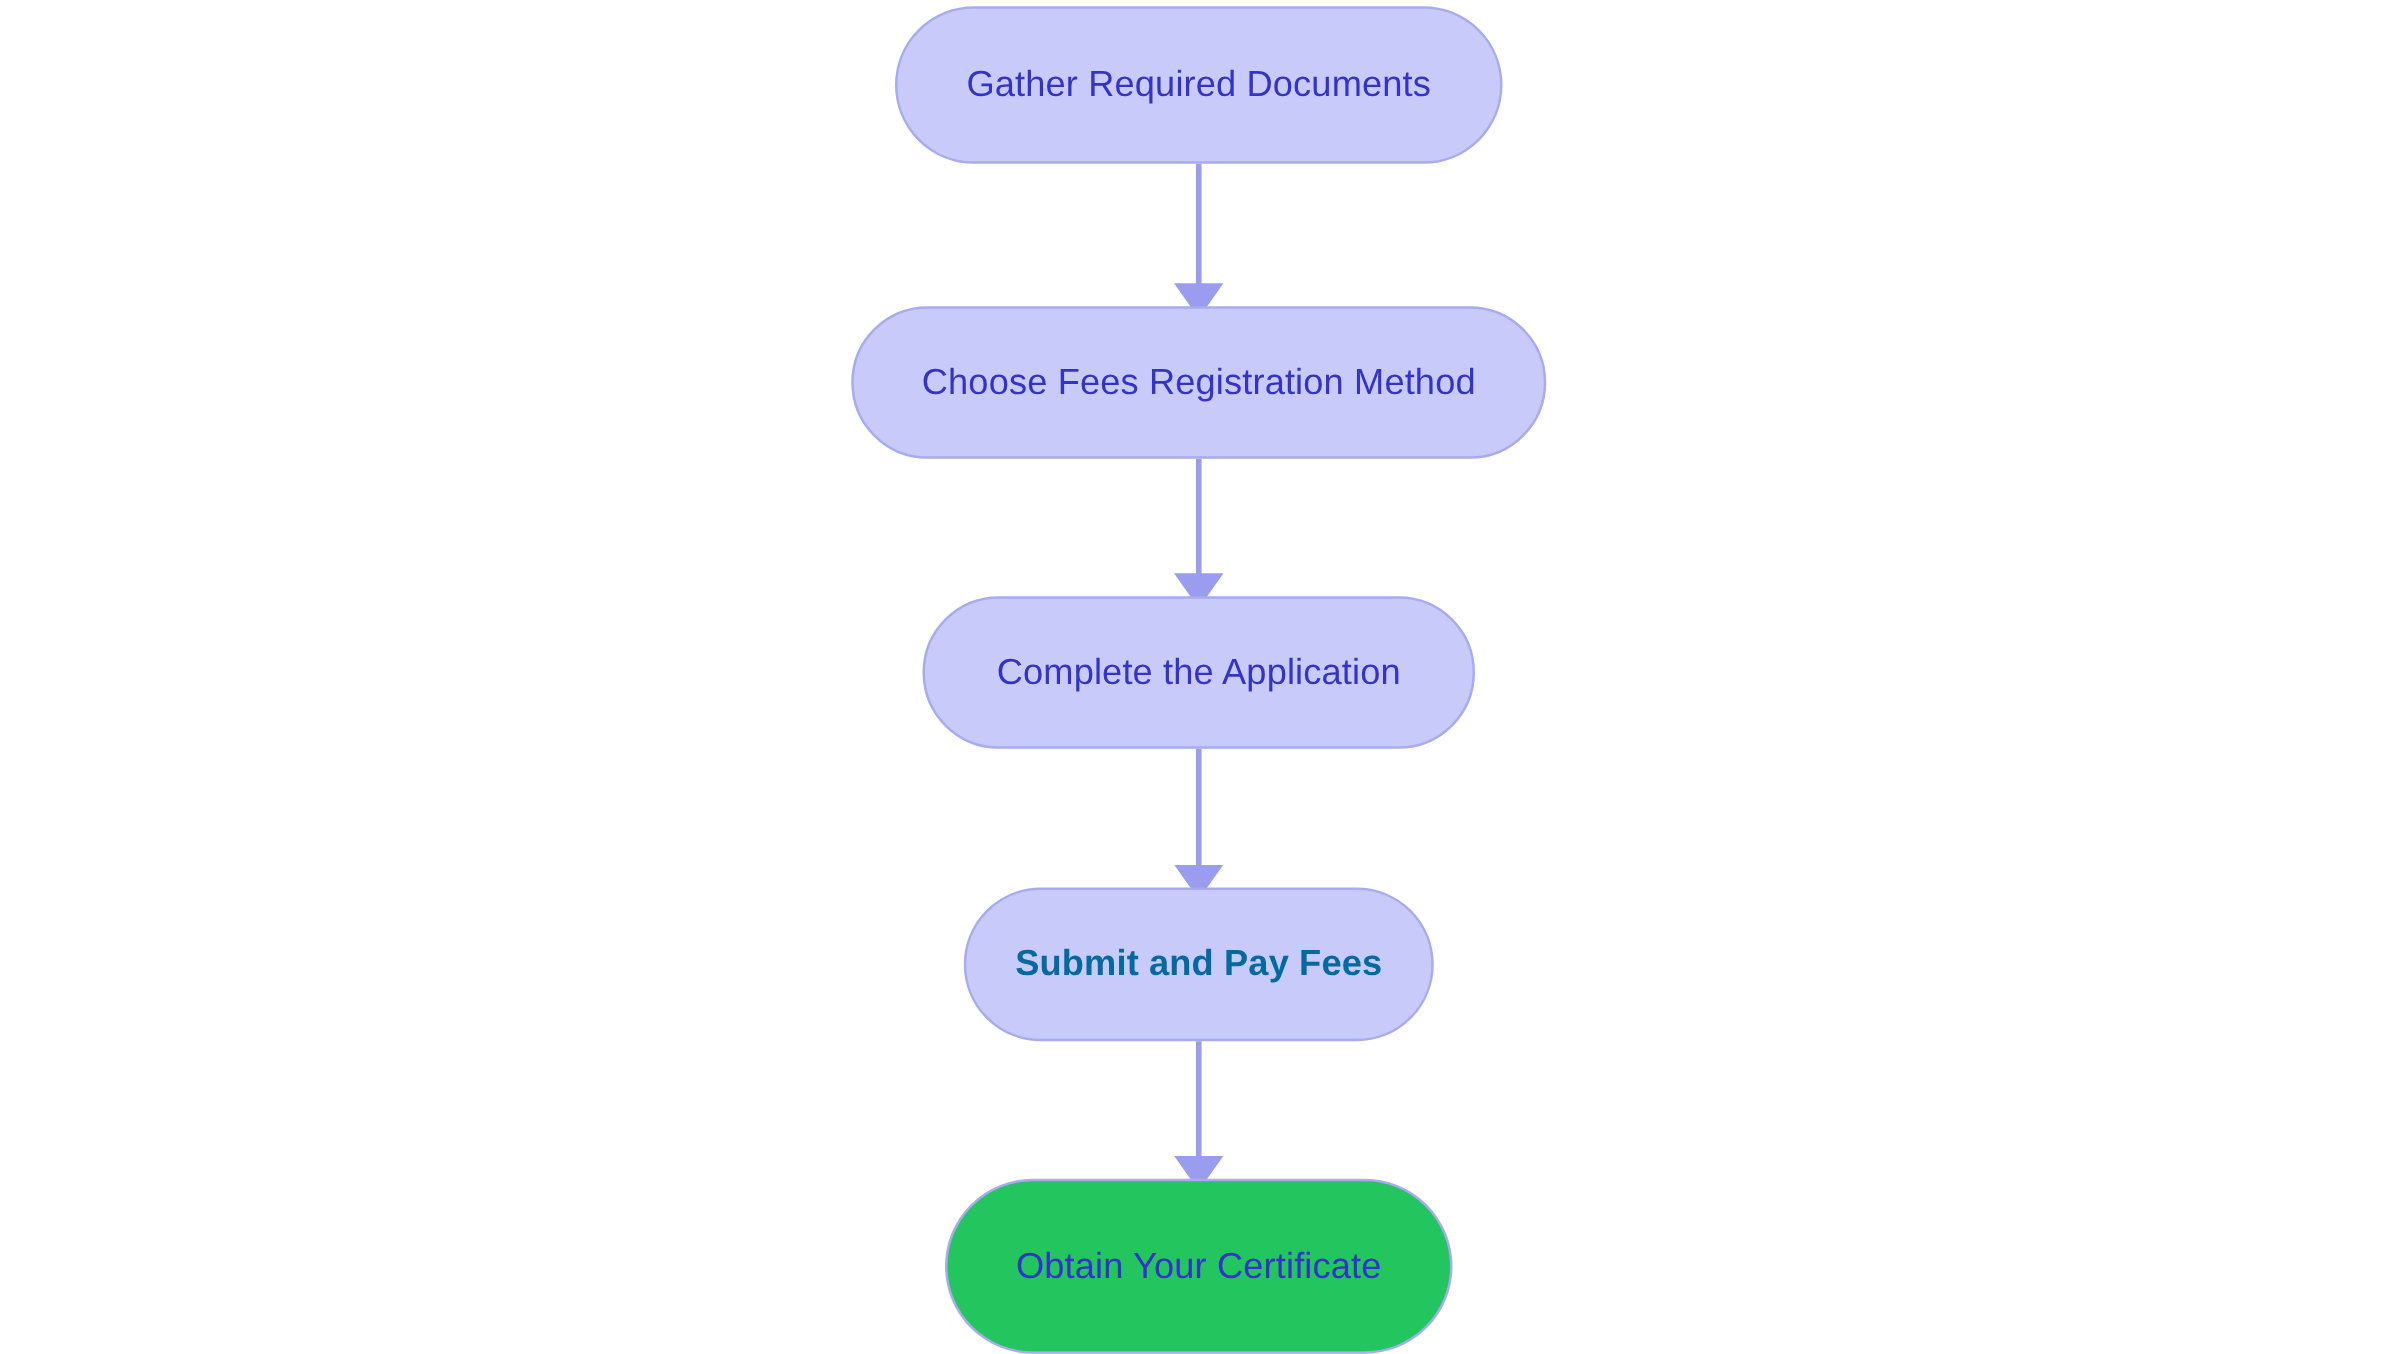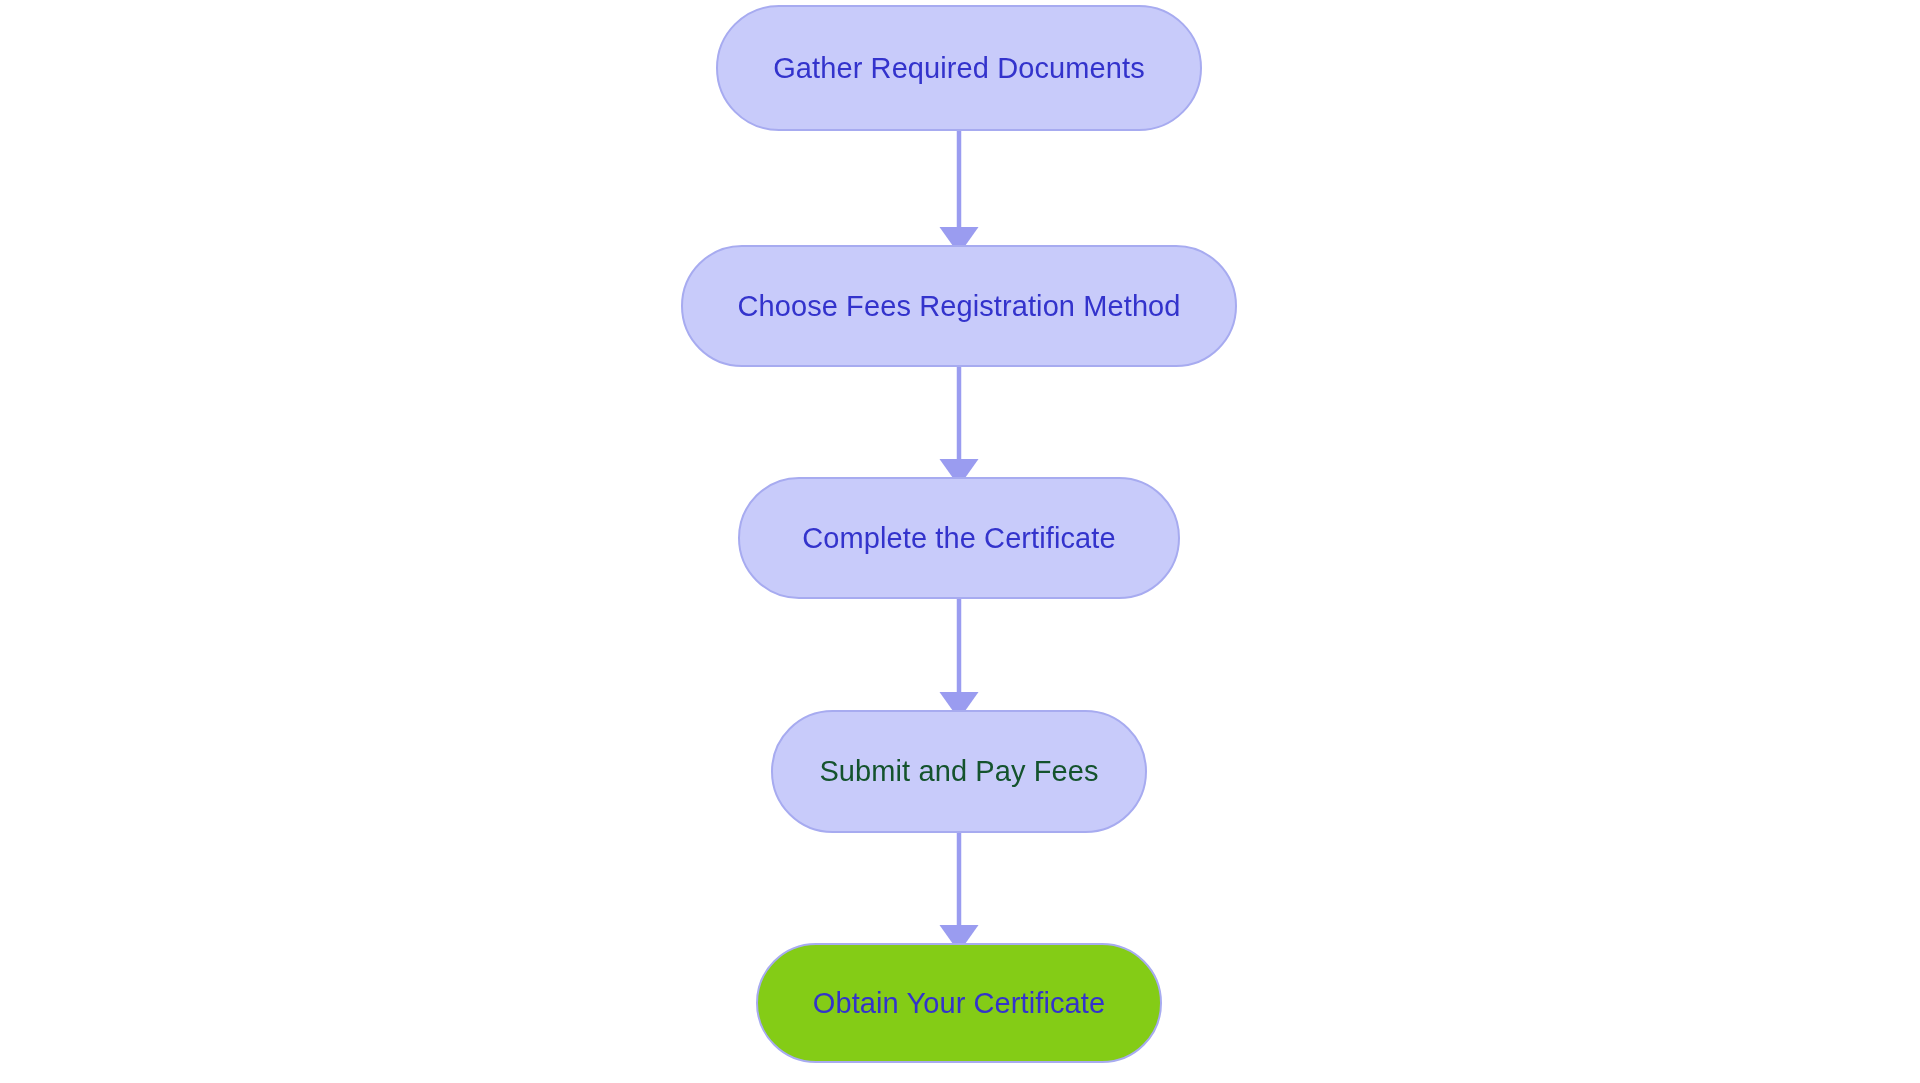--- a/index.html
+++ b/index.html
@@ -71,24 +71,24 @@
 
   <div class="node" id="node-step-1" style="left: 959px; top: 5px; width: 486px; height: 126px; background: rgb(200, 203, 250); border-color: rgb(167, 171, 240);">
     <span class="node-label" style="color: rgb(51, 51, 204);">Gather Required Documents</span>
   </div>
 
   <div class="node" id="node-step-2" style="left: 959px; top: 245px; width: 556px; height: 122px; background: rgb(200, 203, 250); border-color: rgb(167, 171, 240);">
     <span class="node-label" style="color: rgb(51, 51, 204);">Choose Fees Registration Method</span>
   </div>
 
   <div class="node" id="node-step-3" style="left: 959px; top: 477px; width: 442px; height: 122px; background: rgb(200, 203, 250); border-color: rgb(167, 171, 240);">
-    <span class="node-label" style="color: rgb(51, 51, 204);">Complete the Certificate</span>
+    <span class="node-label" style="color: rgb(51, 51, 204);">Complete the Application</span>
   </div>
 
   <div class="node" id="node-step-4" style="left: 959px; top: 710px; width: 376px; height: 123px; background: rgb(200, 203, 250); border-color: rgb(167, 171, 240);">
-    <span class="node-label" style="color: #14532d;">Submit and Pay Fees</span>
+    <span class="node-label" style="color: #0369a1; font-weight: bold;">Submit and Pay Fees</span>
   </div>
 
-  <div class="node" id="node-step-5" style="left: 959px; top: 943px; width: 406px; height: 120px; background: #84cc16; border-color: rgb(167, 171, 240);">
+  <div class="node" id="node-step-5" style="left: 959px; top: 943px; width: 406px; height: 140px; background: #22c55e; border-color: rgb(167, 171, 240);">
     <span class="node-label" style="color: rgb(51, 51, 204);">Obtain Your Certificate</span>
   </div>
 
 </div>
 
 </body></html>

